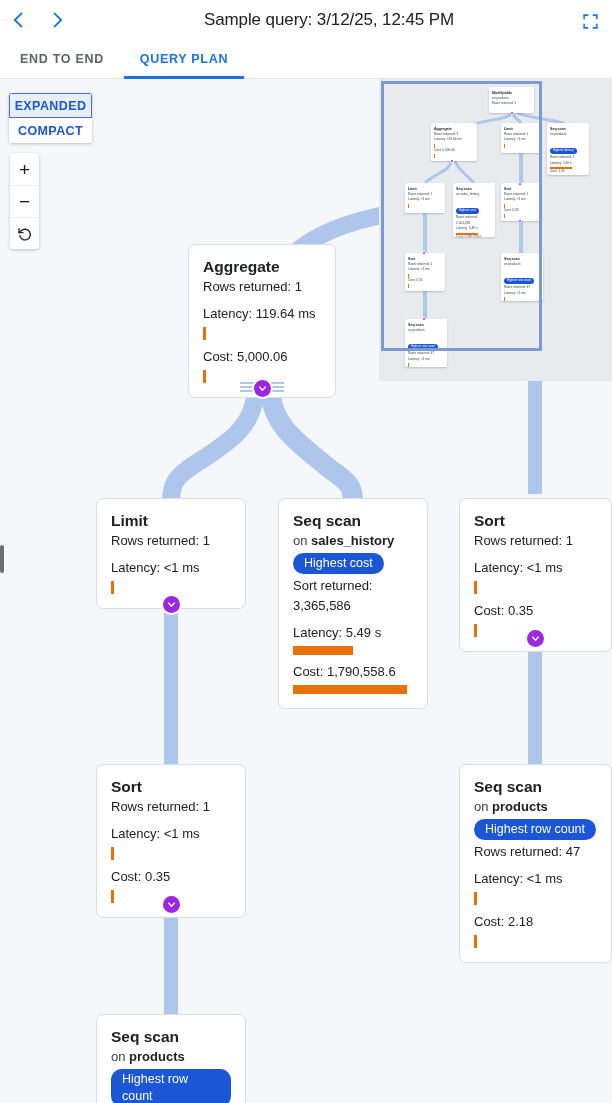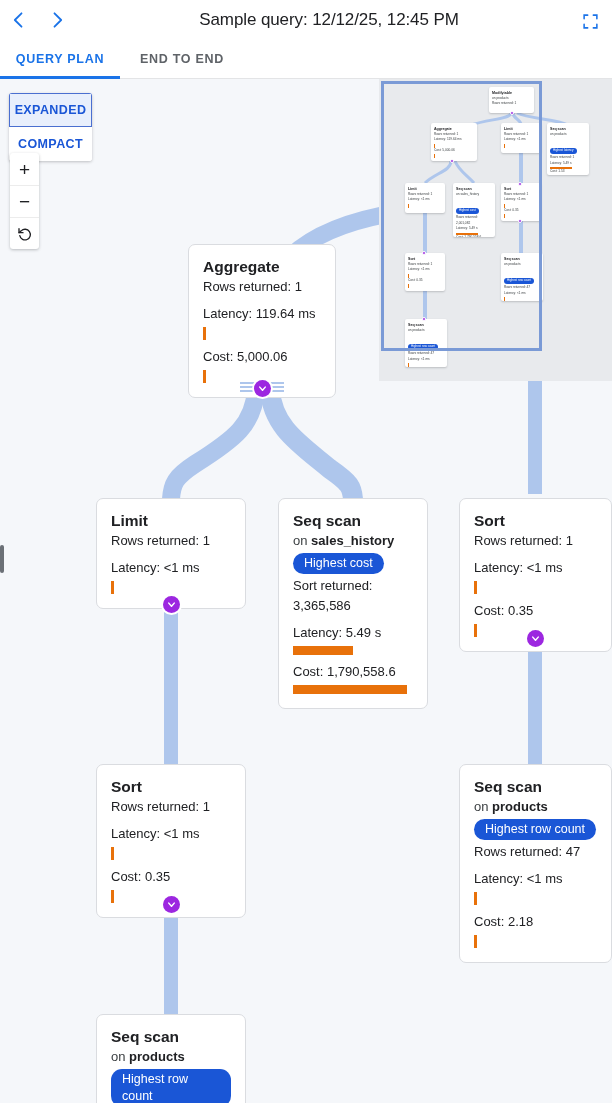--- a/index.html
+++ b/index.html
@@ -64,21 +64,21 @@
   .ghost.big { font-size: 26px; }
 
   
   .mode-group {
     position: absolute; left: 9px; top: 14px; width: 83px;
     background: #fff; border-radius: 3px;
     box-shadow: 0 1px 3px rgba(60,64,67,.3);
     overflow: hidden; z-index: 30;
   }
   .mode-btn {
-    height: 34px; display: flex; align-items: center; justify-content: center;
+    height: 25px; display: flex; align-items: center; justify-content: center;
     font-size: 12.5px; font-weight: bold; letter-spacing: .4px;
     color: #1a56d6; cursor: pointer; background: #fff;
   }
   .mode-btn.selected { background: #e8effc; border: 1px solid #4a6fd0; }
 
   
   .zoom-group {
     position: absolute; left: 10px; top: 74px; width: 29px;
     background: #fff; border-radius: 3px;
     box-shadow: 0 1px 3px rgba(60,64,67,.32);
@@ -162,34 +162,34 @@
     <div class="nav-arrow">
       <svg width="20" height="20" viewBox="0 0 24 24" fill="none" stroke="currentColor" stroke-width="2.2" stroke-linecap="round" stroke-linejoin="round">
           <polyline points="15 4 7 12 15 20"></polyline>
         </svg>
     </div>
     <div class="nav-arrow">
       <svg width="20" height="20" viewBox="0 0 24 24" fill="none" stroke="currentColor" stroke-width="2.2" stroke-linecap="round" stroke-linejoin="round">
           <polyline points="9 4 17 12 9 20"></polyline>
         </svg>
     </div>
-    <div class="topbar-title">Sample query: 12/12/25, 12:45 PM</div>
+    <div class="topbar-title">Sample query: 3/12/25, 12:45 PM</div>
     <div class="fullscreen-btn">
       <svg width="17" height="17" viewBox="0 0 24 24" fill="none" stroke="currentColor" stroke-width="2.2" stroke-linecap="round">
         <polyline points="3 8 3 3 8 3"></polyline>
           <polyline points="16 3 21 3 21 8"></polyline>
         <polyline points="21 16 21 21 16 21"></polyline>
           <polyline points="8 21 3 21 3 16"></polyline>
       </svg>
     </div>
   </div>
 
   <div class="tabbar">
+    <div class="tab t2">END TO END</div>
     <div class="tab t1 active">QUERY PLAN</div>
-    <div class="tab t2">END TO END</div>
   </div>
 
   <div class="canvas">
 
     <div class="ghost big" style="left:416px;top:20px;">Modifytable</div>
     <div class="ghost big" style="left:400px;top:50px;">on products</div>
     <div class="ghost big" style="left:400px;top:80px;">Rows returned: 1</div>
     <div class="ghost big" style="left:418px;top:176px;">Limit</div>
     <div class="ghost big" style="left:418px;top:206px;">Rows returned: 1</div>
     <div class="ghost big" style="left:418px;top:236px;">Latency: &lt;1 ms</div>

